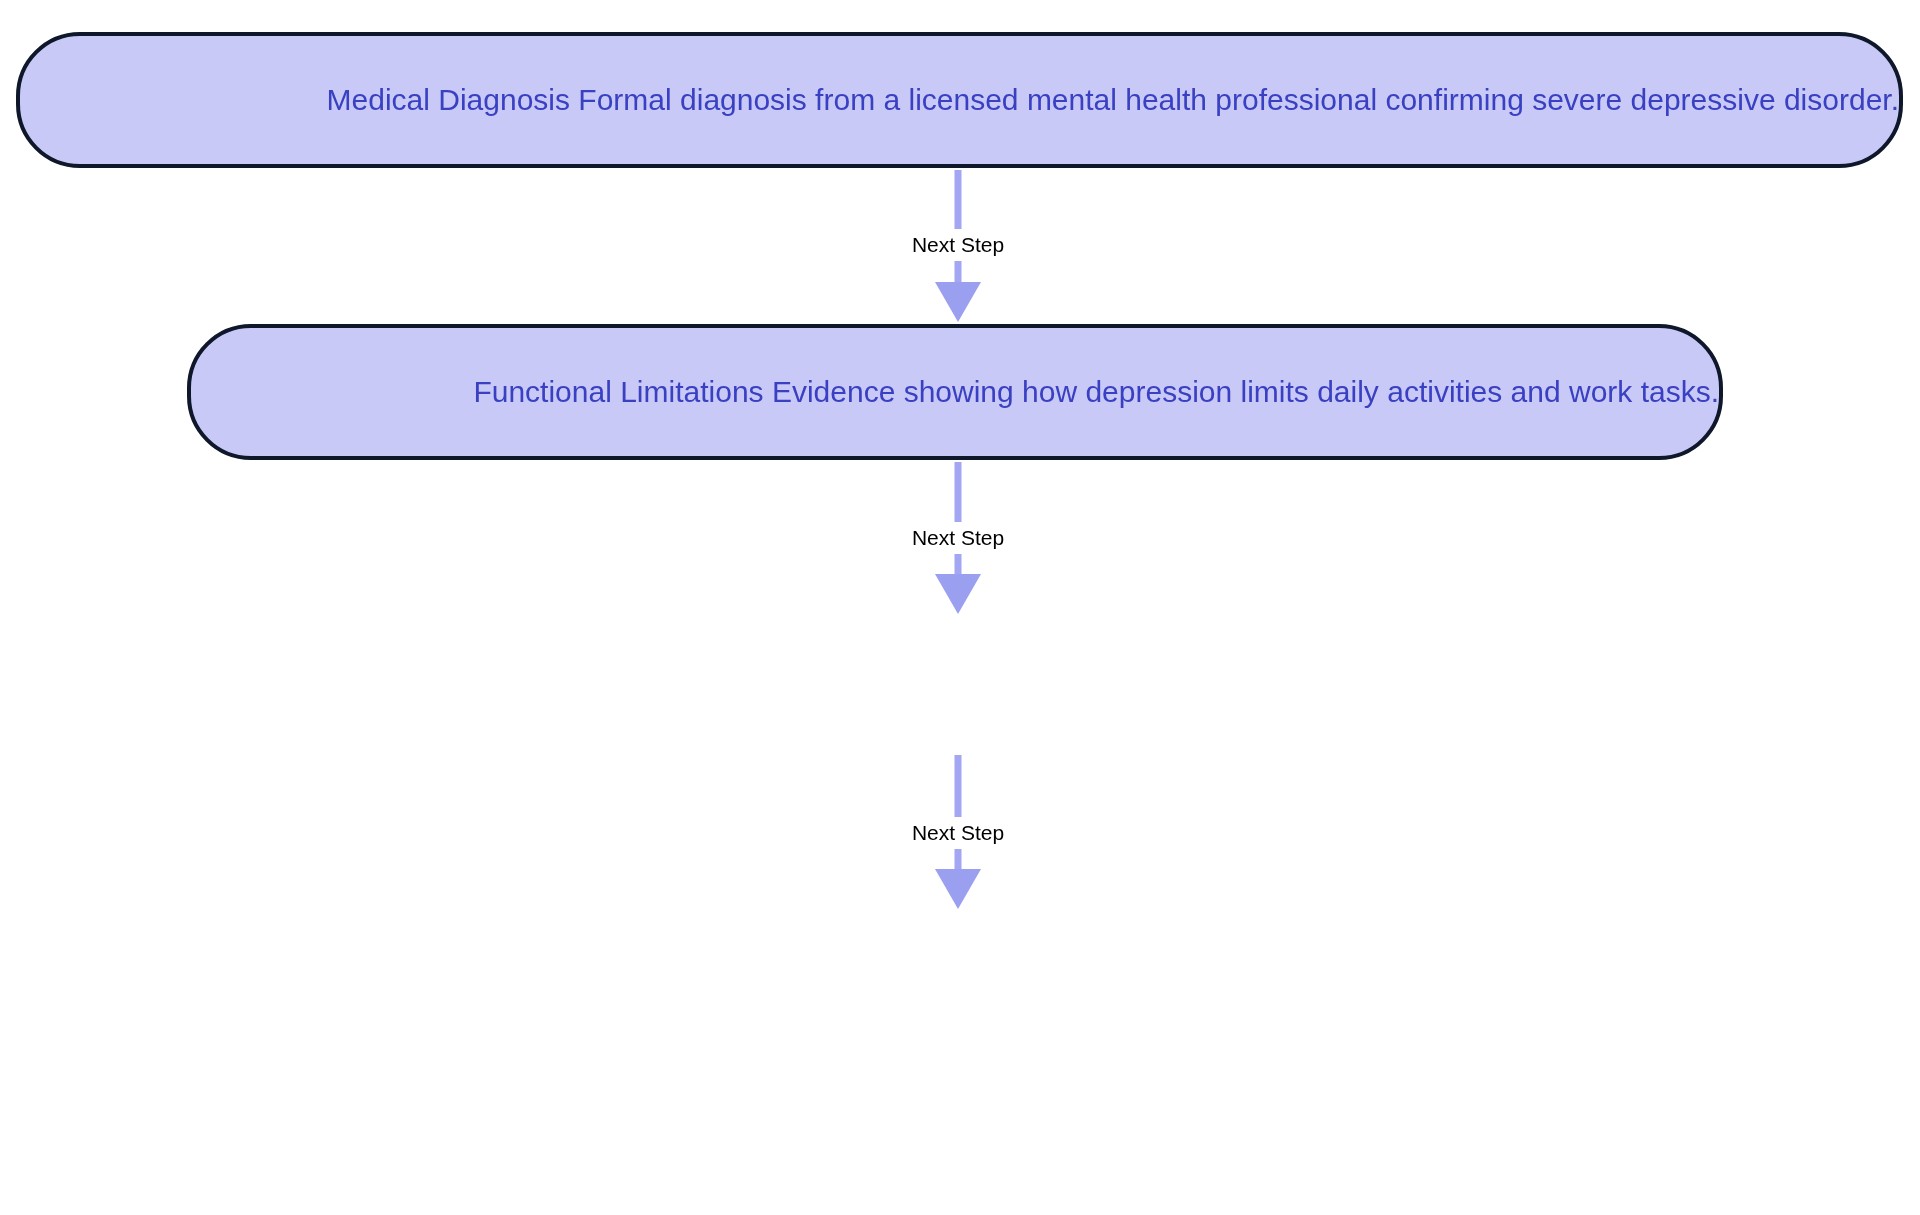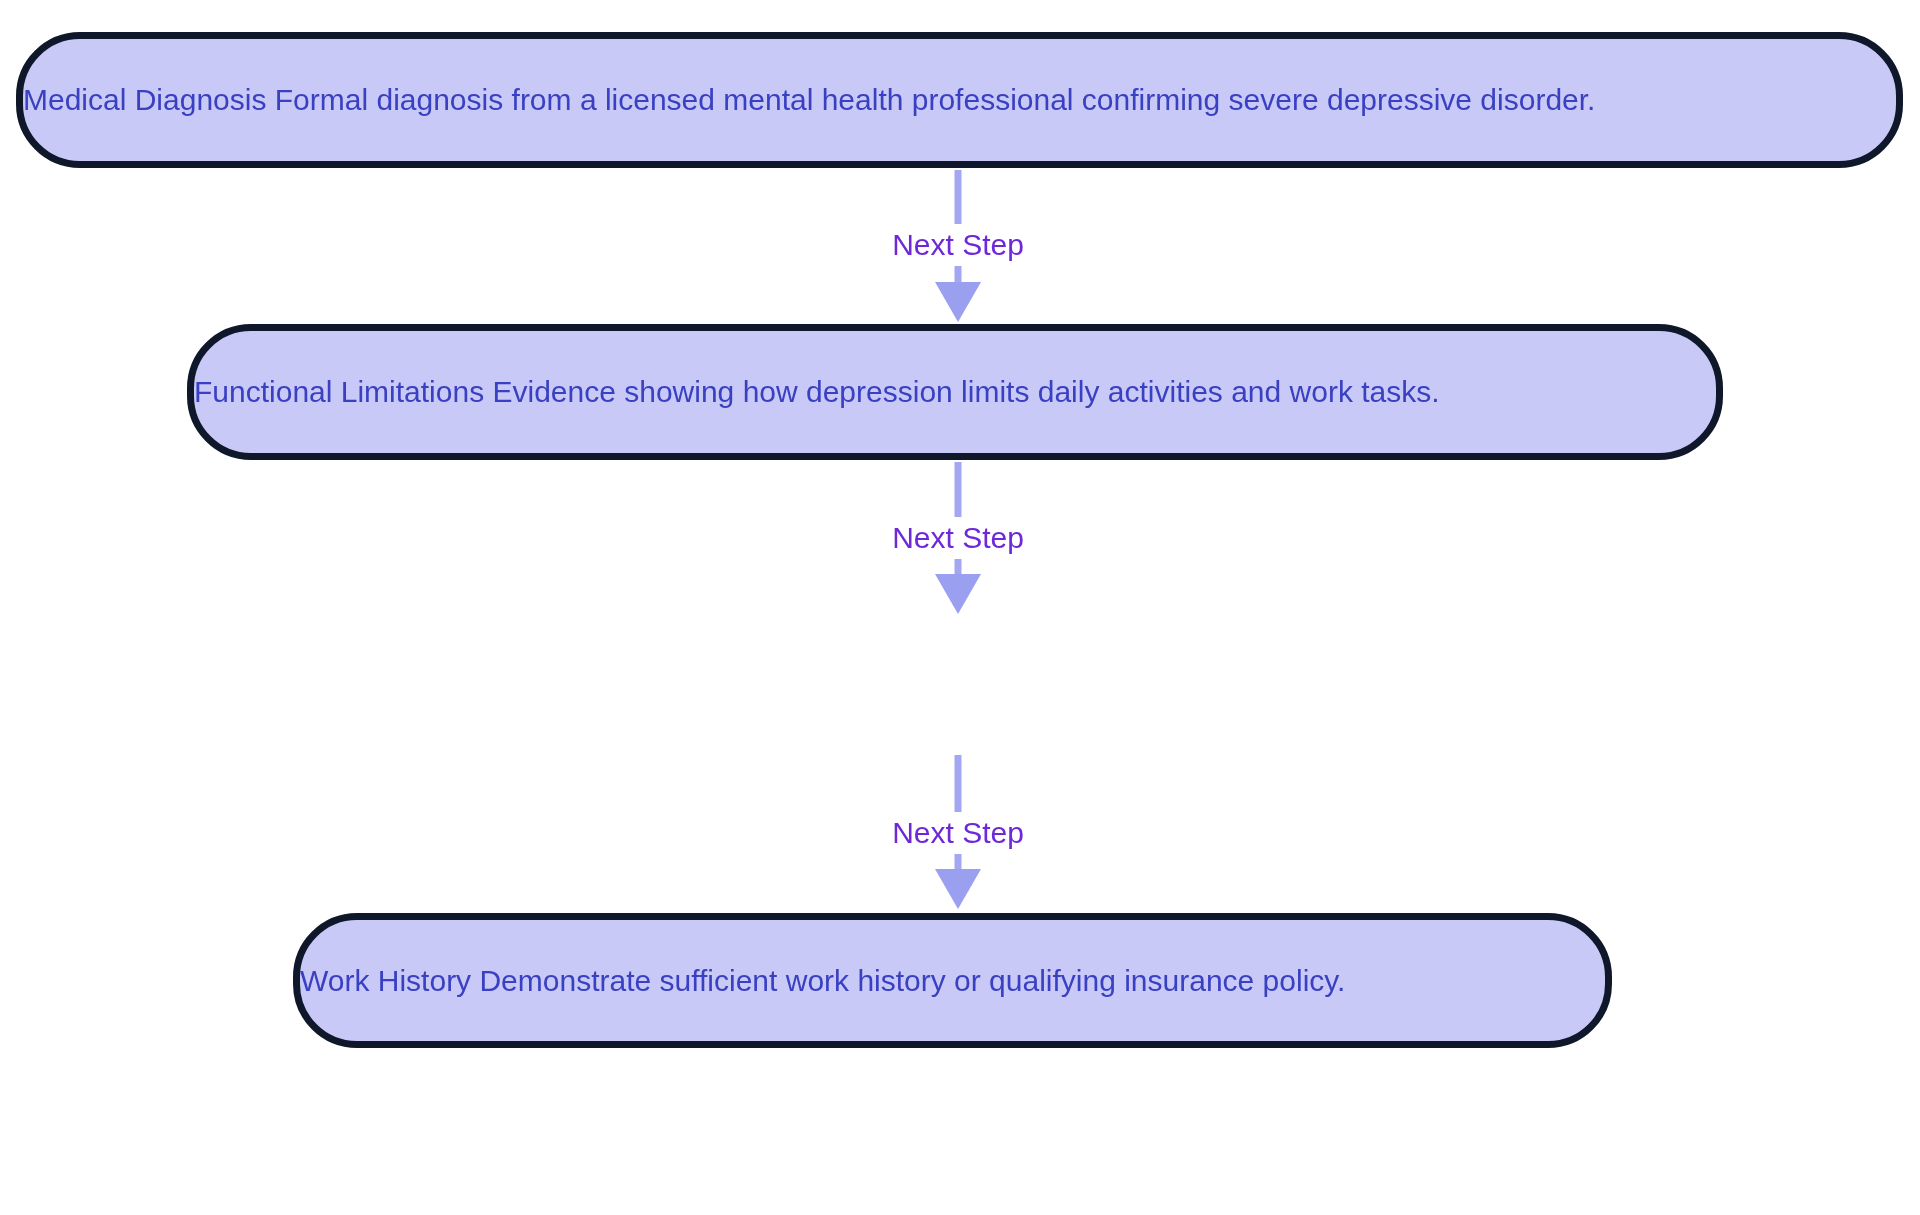--- a/index.html
+++ b/index.html
@@ -13,23 +13,23 @@
     width: 1920px;
     height: 1215px;
     background: #ffffff;
     overflow: hidden;
   }
   .node {
     position: absolute;
     box-sizing: border-box;
     display: flex;
     align-items: center;
-    justify-content: flex-start;
+    justify-content: flex-end;
     background: #c8c9f6;
-    border: 7px solid #0f172a;
+    border: 4px solid #0f172a;
     border-radius: 64px;
     color: #3a40c2;
     font-size: 30px;
     white-space: nowrap;
     text-align: center;
   }
   .n1 { left: 16px;  top: 32px;  width: 1887px; height: 136px; }
   .n2 { left: 187px; top: 324px; width: 1536px; height: 136px; }
   .n3 { left: 180px; top: 618px; width: 1558px; height: 136px; }
   .n4 { left: 293px; top: 913px; width: 1319px; height: 135px; }
@@ -63,22 +63,22 @@
     border-right: 23px solid transparent;
     border-top: 40px solid #9b9ff0;
     z-index: 1;
   }
   .connector-label {
     position: absolute;
     left: 50%;
     transform: translate(-50%, -50%);
     background: #ffffff;
     padding: 4px 12px;
-    font-size: 30px;
-    color: #6d28d9;
+    font-size: 21px;
+    color: #000000;
     white-space: nowrap;
     z-index: 2;
   }
   .c1 .connector-label { top: 75px; }
   .c2 .connector-label { top: 76px; }
   .c3 .connector-label { top: 78px; }
 
   .logo {
     position: absolute;
     top: 1104px;
@@ -97,23 +97,20 @@
 
   <section class="node n1">
     <span>Medical Diagnosis Formal diagnosis from a licensed mental health professional confirming severe depressive disorder.</span>
   </section>
 
   <section class="node n2">
     <span>Functional Limitations Evidence showing how depression limits daily activities and work tasks.</span>
   </section>
 
 
-  <section class="node n4">
-    <span>Work History Demonstrate sufficient work history or qualifying insurance policy.</span>
-  </section>
 
   <div class="connector c1">
     <div class="flow-line"></div>
     <span class="connector-label">Next Step</span>
     <div class="arrowhead"></div>
   </div>
 
   <div class="connector c2">
     <div class="flow-line"></div>
     <span class="connector-label">Next Step</span>

